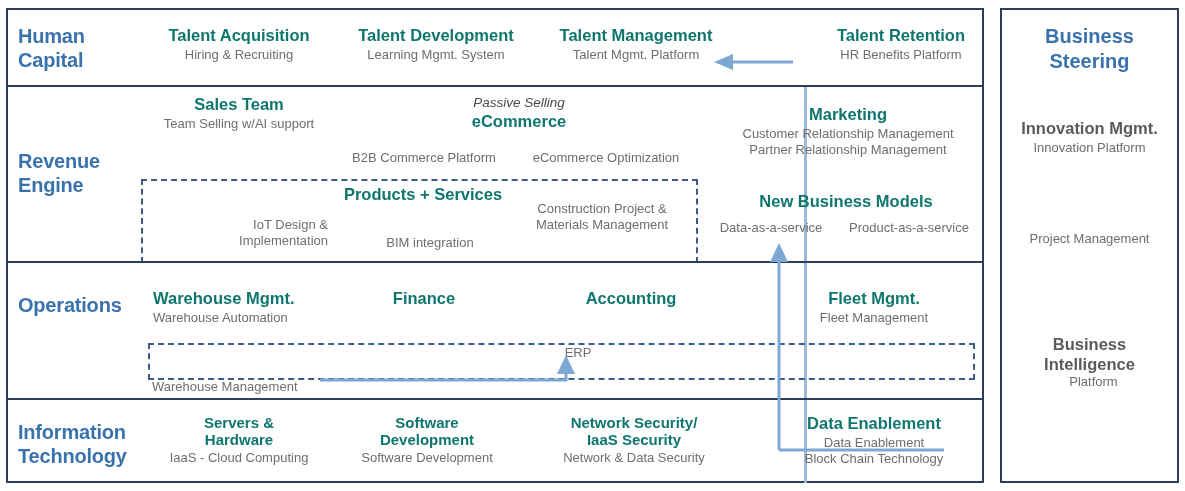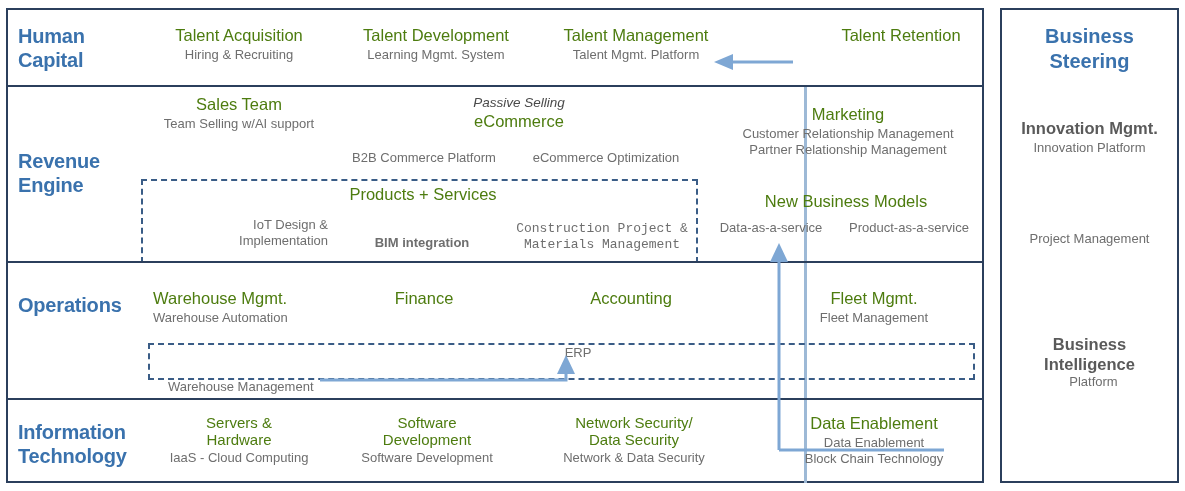--- a/index.html
+++ b/index.html
@@ -37,21 +37,21 @@
     position:absolute;width:3px;background:#9db9d6;
   }
 
   
   .cap{position:absolute;text-align:center;box-sizing:border-box;}
   .cap .pre{
     font-style:italic;font-size:13.5px;color:#4a4a4a;line-height:16px;
     margin-bottom:1px;
   }
   .cap .title{
-    font-weight:normal;font-size:16.5px;color:#4d7c0f;line-height:19px;
+    font-weight:bold;font-size:16.5px;color:#0f766e;line-height:19px;
   }
   .cap .title.sm{font-size:15px;line-height:17px;}
   .cap .sub{
     font-size:13px;color:#6e6e6e;line-height:16px;margin-top:2px;
   }
   .cap.left{text-align:left;}
 
   
   .dashbox{
     position:absolute;border:2px dashed #3a5c86;box-sizing:border-box;
@@ -96,20 +96,21 @@
         <div class="sub">Learning Mgmt. System</div>
       </div>
 
       <div class="cap" style="left:438px;top:16px;width:380px;">
         <div class="title">Talent Management</div>
         <div class="sub">Talent Mgmt. Platform</div>
       </div>
 
       <div class="cap" style="left:708px;top:16px;width:370px;">
         <div class="title">Talent Retention</div>
+        <div class="sub">HR Benefits Platform</div>
       </div>
     </div>
 
     <div class="band band-re">
       <div class="band-label">
         <div>Revenue</div>
         <div>Engine</div>
       </div>
 
       <div class="vdiv" style="left:796px;top:0px;height:176px;"></div>
@@ -138,24 +139,24 @@
 
       <div class="dashbox" style="left:133px;top:92px;width:557px;height:84px;border-bottom:none;"></div>
 
       <div class="cap" style="left:150px;top:98px;width:530px;">
         <div class="title">Products + Services</div>
       </div>
       <div class="cap" style="left:148px;top:130px;width:172px;text-align:right;">
         <div class="sub" style="margin:0;">IoT Design &amp;</div>
         <div class="sub" style="margin:0;">Implementation</div>
       </div>
-      <div class="cap" style="left:328px;top:148px;width:172px;font-weight:bold;">
+      <div class="cap" style="left:336px;top:148px;width:172px;">
         <div class="sub" style="margin:0;">BIM integration</div>
       </div>
-      <div class="cap" style="left:504px;top:134px;width:180px;font-family:Liberation Mono, monospace;">
+      <div class="cap" style="left:504px;top:114px;width:180px;">
         <div class="sub" style="margin:0;">Construction Project &amp;</div>
         <div class="sub" style="margin:0;">Materials Management</div>
       </div>
 
       <div class="cap" style="left:700px;top:105px;width:276px;">
         <div class="title">New Business Models</div>
       </div>
       <div class="cap" style="left:700px;top:133px;width:126px;">
         <div class="sub" style="margin:0;">Data-as-a-service</div>
       </div>
@@ -186,21 +187,21 @@
 
       <div class="cap" style="left:756px;top:26px;width:220px;">
         <div class="title">Fleet Mgmt.</div>
         <div class="sub">Fleet Management</div>
       </div>
 
       <div class="dashbox" style="left:140px;top:80px;width:827px;height:37px;"></div>
       <div class="cap" style="left:500px;top:82px;width:140px;">
         <div class="sub" style="margin:0;">ERP</div>
       </div>
-      <div class="cap left" style="left:160px;top:116px;width:230px;">
+      <div class="cap left" style="left:144px;top:116px;width:230px;">
         <div class="sub" style="margin:0;">Warehouse Management</div>
       </div>
     </div>
 
     <div class="band band-it">
       <div class="band-label">
         <div>Information</div>
         <div>Technology</div>
       </div>
 
@@ -213,21 +214,21 @@
       </div>
 
       <div class="cap" style="left:328px;top:14px;width:182px;">
         <div class="title sm">Software</div>
         <div class="title sm">Development</div>
         <div class="sub">Software Development</div>
       </div>
 
       <div class="cap" style="left:528px;top:14px;width:196px;">
         <div class="title sm">Network Security/</div>
-        <div class="title sm">Data Security</div>
+        <div class="title sm">IaaS Security</div>
         <div class="sub">Network &amp; Data Security</div>
       </div>
 
       <div class="cap" style="left:756px;top:14px;width:220px;">
         <div class="title">Data Enablement</div>
         <div class="sub">Data Enablement</div>
         <div class="sub" style="margin-top:0;">Block Chain Technology</div>
       </div>
     </div>
   </div>

